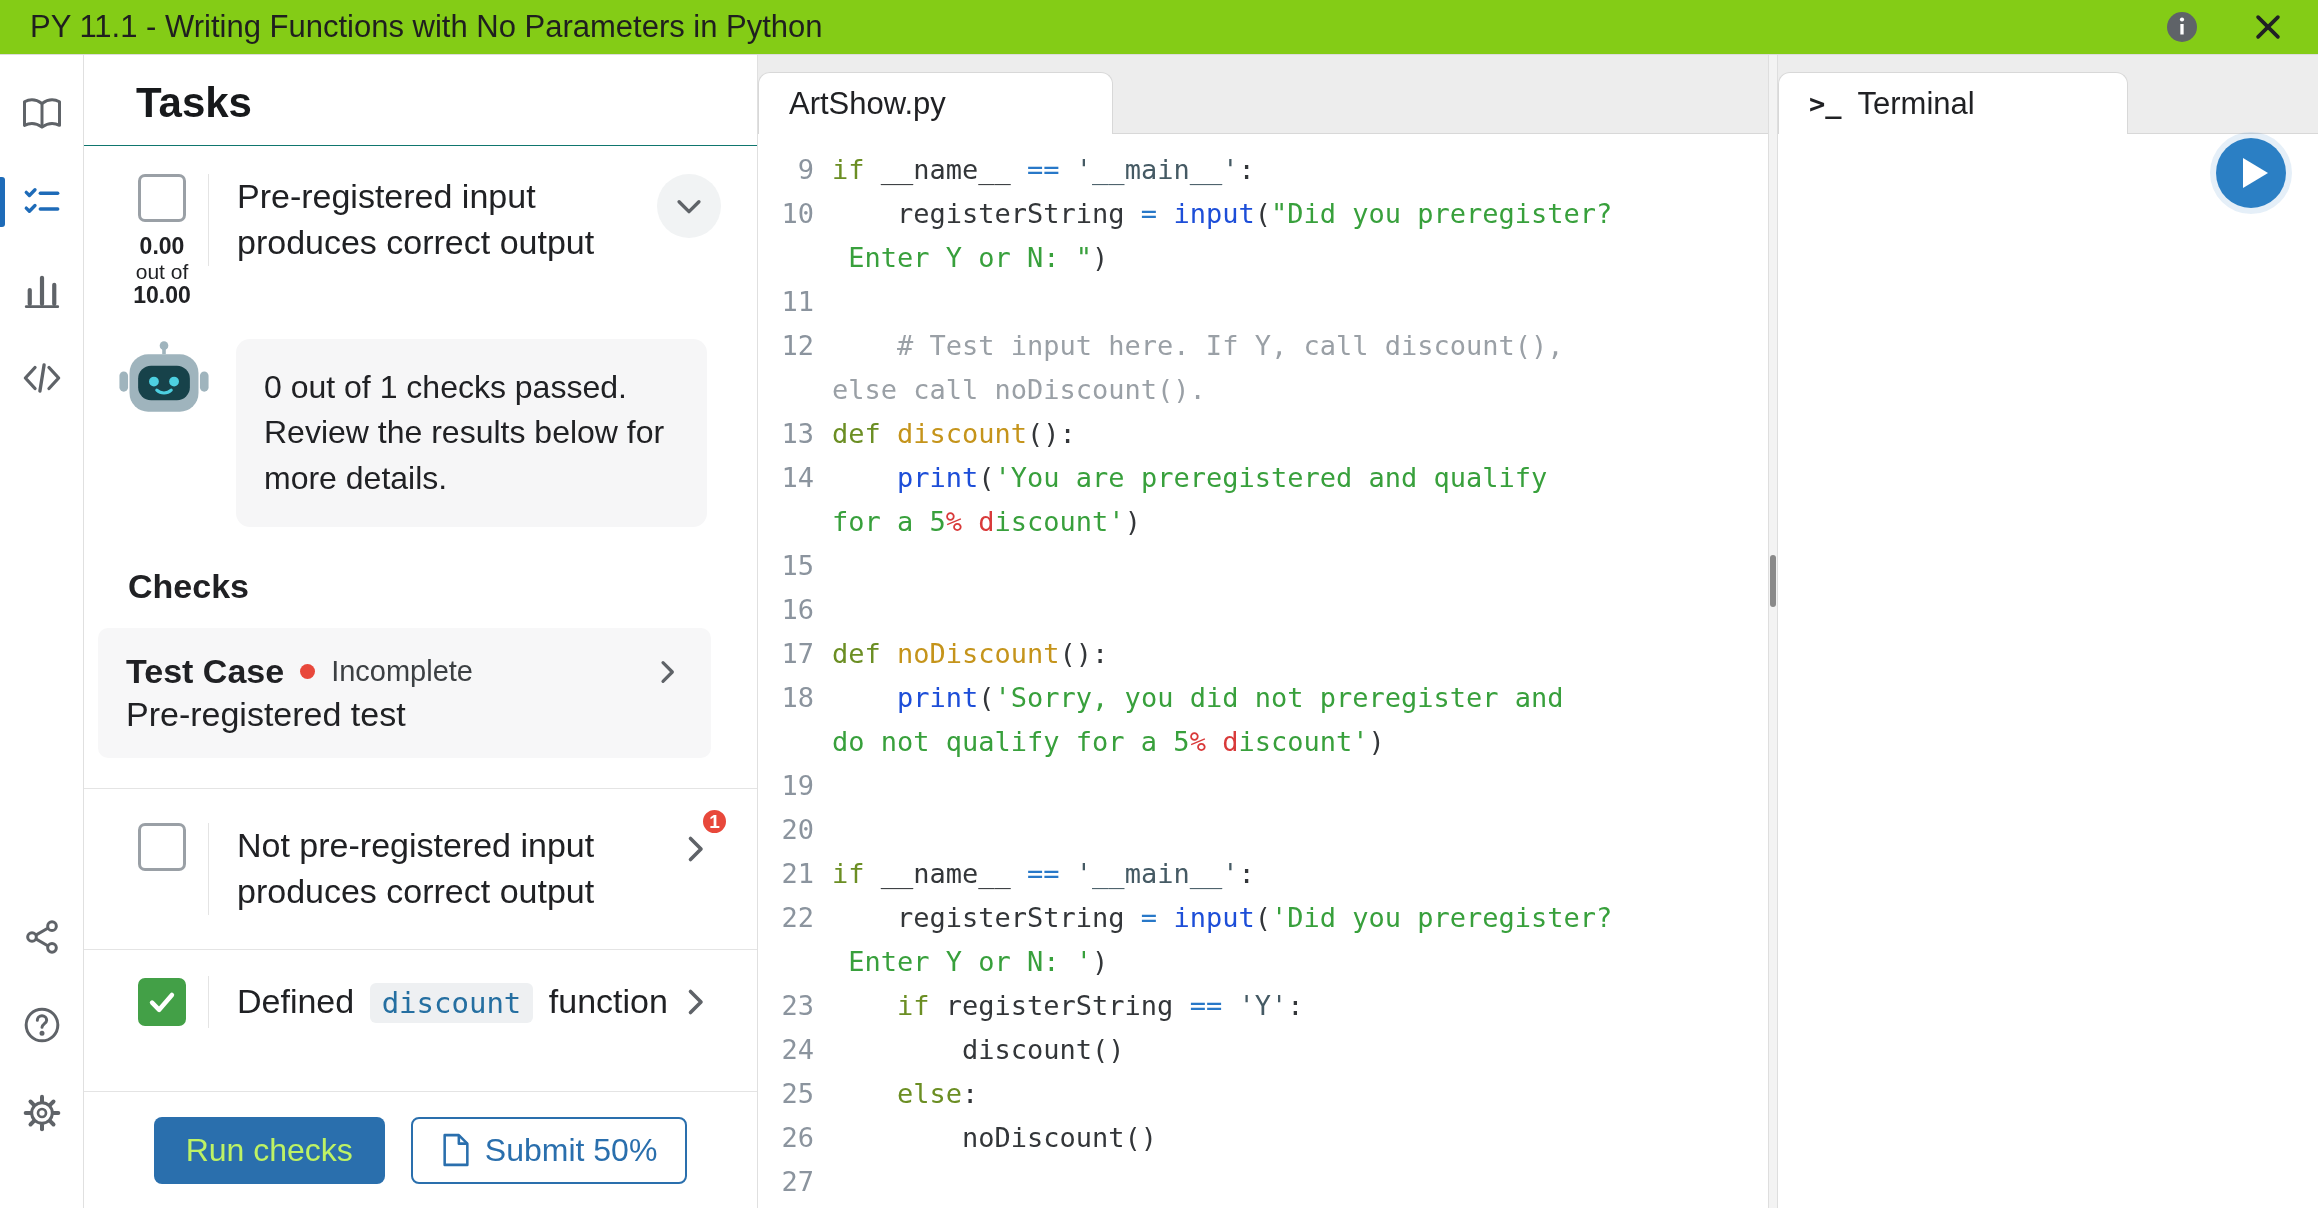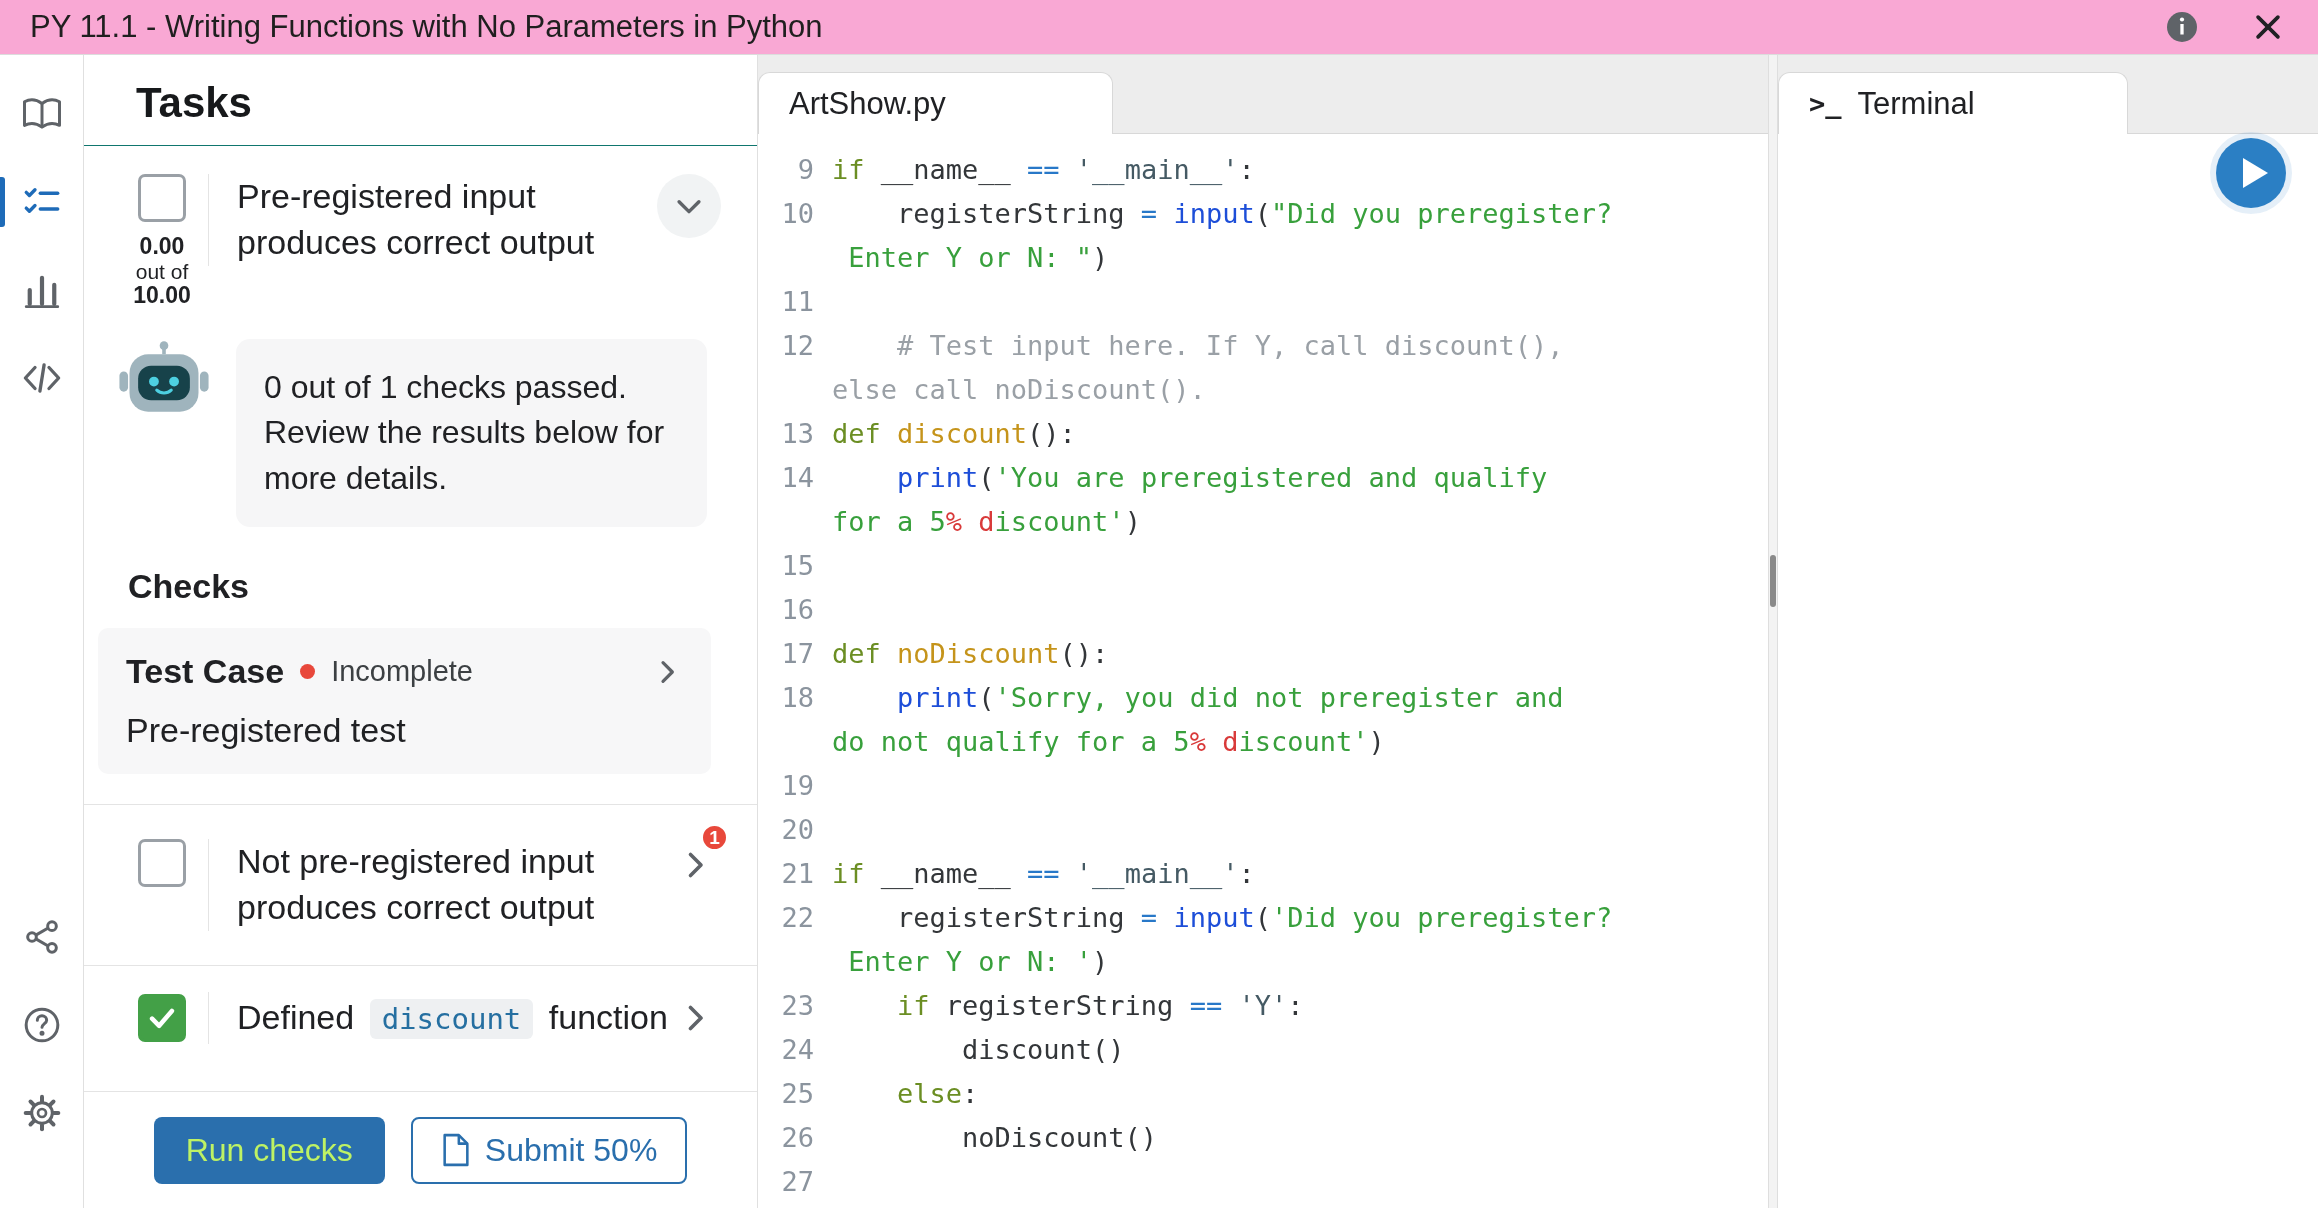--- a/index.html
+++ b/index.html
@@ -1,20 +1,20 @@
 <!DOCTYPE html>
 <html><head>
 <meta charset="utf-8">
 <style>
   html,body{margin:0;padding:0;background:#fff;}
   .stage{position:relative;width:2318px;height:1208px;overflow:hidden;
          font-family:"Liberation Sans",sans-serif;color:#202124;background:#fff;}
 
   
-  .topbar{position:absolute;top:0;left:0;width:2318px;height:55px;background:#f9a8d4;
+  .topbar{position:absolute;top:0;left:0;width:2318px;height:55px;background:#84cc16;
           border-bottom:1px solid #dcdcdc;display:flex;align-items:center;
           padding:0 30px;box-sizing:border-box;z-index:9;justify-content:center;}
   .topbar .title{font-size:31px;color:#1f1f1f;}
   .topbar-actions{margin-left:auto;display:flex;align-items:center;gap:46px;}
   .icon-btn{width:40px;height:40px;display:flex;align-items:center;justify-content:center;cursor:pointer;}
 
   
   .main{position:absolute;top:55px;left:0;right:0;bottom:0;display:flex;}
 
   
@@ -54,21 +54,21 @@
 
   .bot-row{display:flex;align-items:flex-start;gap:26px;padding:6px 50px 10px 34px;}
   .message-card{flex:1;background:#f6f6f7;border-radius:14px;padding:26px 28px;font-size:32px;line-height:1.42;color:#202124;}
 
   .checks-heading{font-size:34px;font-weight:bold;margin:30px 0 0 44px;}
   .test-card{background:#f7f7f8;border-radius:10px;margin:22px 46px 30px 14px;padding:24px 28px;cursor:pointer;}
   .test-card-top{display:flex;align-items:center;gap:16px;}
   .test-title{font-size:34px;font-weight:bold;}
   .status-dot{width:15px;height:15px;border-radius:50%;background:#e8483b;flex-shrink:0;}
   .status-text{font-size:29px;color:#3c4043;}
-  .test-name{font-size:34px;margin-top:20px;}
+  .test-name{font-size:34px;margin-top:4px;}
   .hr{border-top:1px solid #e4e4e4;}
 
   .chip{font-family:"DejaVu Sans Mono",monospace;font-size:29px;color:#256fa1;background:#eef0f2;
         border-radius:6px;padding:3px 12px;margin:0 6px;}
 
   .tasks-footer{border-top:1px solid #e4e4e4;height:116px;display:flex;align-items:center;
                 justify-content:center;gap:26px;flex-shrink:0;}
   .btn-primary{background:#2a6fad;color:#bef264;font-size:32px;font-weight:500;border:none;border-radius:8px;
                padding:15px 32px;cursor:pointer;font-family:"Liberation Sans",sans-serif;}
   .btn-secondary{background:#fff;color:#2a6fad;font-size:32px;font-weight:500;border:2px solid #2a6fad;

